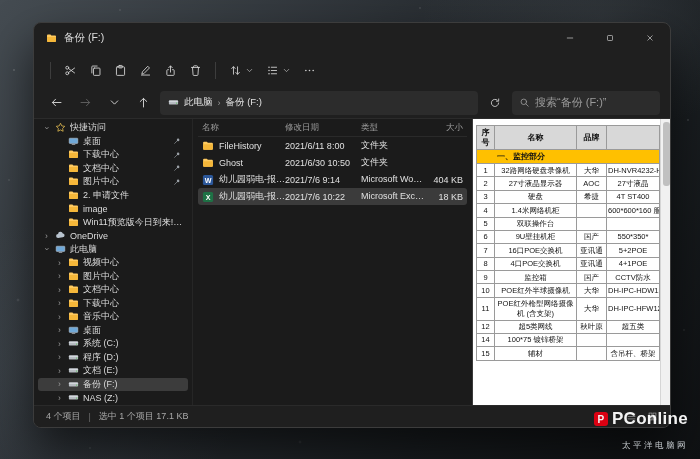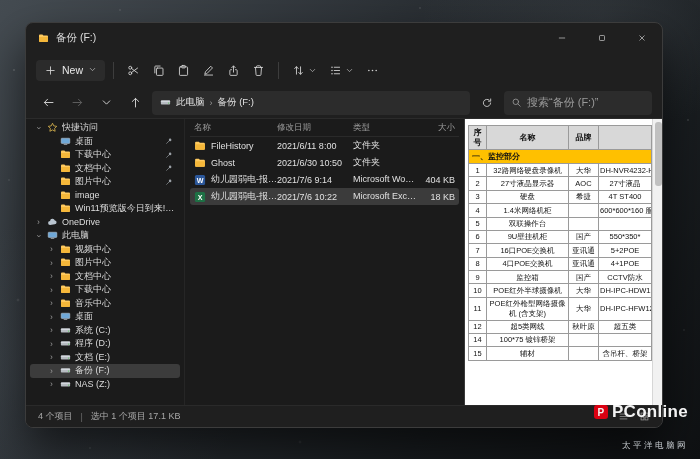--- a/index.html
+++ b/index.html
@@ -13,21 +13,21 @@
       radial-gradient(circle 2px at 14px 70px, rgba(255,255,255,.14) 40%, transparent 70%),
       radial-gradient(circle 1.5px at 9px 180px, rgba(255,255,255,.10) 40%, transparent 70%),
       radial-gradient(circle 2.5px at 18px 300px, rgba(255,255,255,.10) 40%, transparent 70%),
       radial-gradient(circle 1.5px at 120px 10px, rgba(255,255,255,.10) 40%, transparent 70%),
       radial-gradient(circle 2px at 420px 8px, rgba(255,255,255,.08) 40%, transparent 70%),
       radial-gradient(circle 2px at 688px 120px, rgba(255,255,255,.10) 40%, transparent 70%),
       radial-gradient(circle 1.5px at 684px 330px, rgba(255,255,255,.08) 40%, transparent 70%),
       radial-gradient(circle 2px at 90px 448px, rgba(255,255,255,.08) 40%, transparent 70%),
       radial-gradient(circle 2.5px at 300px 442px, rgba(255,255,255,.07) 40%, transparent 70%)}
   
-  .window{position:absolute;left:25px;top:22px;width:638px;height:406px;background:#1f1f1f;
+  .window{position:absolute;left:33px;top:22px;width:638px;height:406px;background:#1f1f1f;
     border:1px solid #3c3c3c;border-radius:8px;box-shadow:0 22px 46px rgba(0,0,0,.6);
     display:flex;flex-direction:column;overflow:hidden;color:#e4e4e4}
   .titlebar{height:30px;flex:0 0 auto;display:flex;align-items:center;gap:7px;padding-left:12px}
   .title{font-size:10.5px;color:#dedede}
   .win-controls{margin-left:auto;display:flex;height:100%}
   .win-btn{width:40px;height:100%;display:flex;align-items:center;justify-content:center}
   .win-btn svg{width:10px;height:10px;stroke:#cfcfcf;fill:none;stroke-width:1.1}
   
   .toolbar{height:34px;flex:0 0 auto;display:flex;align-items:center;gap:2px;padding:0 10px}
   .tb-new{display:flex;align-items:center;gap:5px;padding:4px 8px;border-radius:4px;background:#2b2b2b;font-size:10.5px;color:#e8e8e8}
@@ -72,39 +72,39 @@
   .c-size{width:42px;flex:0 0 auto;text-align:right;padding-right:4px}
   .fl-name-text{overflow:hidden;text-overflow:ellipsis;white-space:nowrap}
   .c-name .ic{width:12px;height:12px}
   
   .preview{width:198px;flex:0 0 auto;background:#fff;color:#111;display:flex;flex-direction:row;border-left:1px solid #3a3a3a}
   .pv-main{flex:1;display:flex;min-height:0}
   .pv-sheet{flex:1;overflow:hidden;padding:6px 0 0 3px}
   .pv-sheet table{border-collapse:collapse;table-layout:fixed;width:183px;font-size:7.5px;color:#111}
   .pv-sheet td{border:1px solid #9a9a9a;padding:1.5px 1px;text-align:center;vertical-align:middle;overflow:hidden;line-height:1.25}
   td.hdr{background:#d8d8d8;font-weight:bold;font-size:8px}
-  td.band-cell{background:#ffc000;font-weight:bold;font-size:8px;text-align:left;padding-left:3px}
+  td.band-cell{background:#ffc000;font-weight:bold;font-size:8px;text-align:left;padding-left:20px}
   td.sp,td.br{white-space:nowrap}
   .pv-scroll{width:11px;flex:0 0 auto;background:#f1f1f1;border-left:1px solid #d6d6d6;position:relative}
   .pv-thumb{position:absolute;top:3px;left:2px;width:7px;height:64px;background:#c0c0c0;border-radius:3px}
   .pv-tabs{height:24px;flex:0 0 auto;background:#ececec;border-top:1px solid #bdbdbd;display:flex;align-items:stretch;font-size:8px;color:#555}
   .tab{display:flex;align-items:center;padding:0 7px;border-right:1px solid #cbcbcb;white-space:nowrap}
   .tab.active{background:#1e7145;color:#fff;font-weight:bold}
   .tab-arrows{margin-left:auto;display:flex;align-items:center;padding:0 6px;color:#777;letter-spacing:2px}
   
   .statusbar{height:22px;flex:0 0 auto;display:flex;align-items:center;gap:8px;padding:0 12px;font-size:9px;color:#a9a9a9;border-top:1px solid #2a2a2a;background:#1f1f1f}
   .st-sep{color:#6a6a6a}
   .st-right{margin-left:auto;display:flex;gap:10px}
   .st-right svg{width:11px;height:11px;stroke:#9a9a9a;fill:none;stroke-width:1.1;stroke-linecap:round}
   
   .watermark{position:absolute;right:12px;bottom:7px;display:flex;flex-direction:column;align-items:flex-end;opacity:.95}
   .wm-row{display:flex;align-items:center;gap:4px}
   .wm-logo{width:14px;height:14px;background:#e60012;border-radius:3px;color:#fff;font-weight:bold;font-size:10px;display:flex;align-items:center;justify-content:center}
   .wm-brand{color:#fff;font-size:17px;font-weight:bold;letter-spacing:.3px}
-  .wm-sub{color:#c9ced2;font-size:8.5px;letter-spacing:2.5px;margin-top:18px}
+  .wm-sub{color:#c9ced2;font-size:8.5px;letter-spacing:2.5px;margin-top:11px}
 </style>
 </head>
 <body>
 
 <div class="desktop">
   <div class="window">
 
     <div class="titlebar">
       <span class="ic" id="title-folder-ic">
           <svg viewBox="0 0 16 16">
@@ -126,30 +126,20 @@
           </div>
         <div class="win-btn">
             <svg viewBox="0 0 16 16">
               <path d="M4 4l8 8M12 4l-8 8"></path>
             </svg>
           </div>
       </div>
     </div>
 
     <div class="toolbar">
-      <div class="tb-new">
-        <svg viewBox="0 0 16 16">
-            <line x1="8" y1="3.5" x2="8" y2="12.5"></line>
-            <line x1="3.5" y1="8" x2="12.5" y2="8"></line>
-          </svg>
-        <span>New</span>
-        <span class="chev-ic"><svg viewBox="0 0 16 16">
-              <path d="M4 6l4 4 4-4"></path>
-            </svg></span>
-      </div>
       <div class="tb-sep"></div>
       <div class="tb-icon">
           <svg viewBox="0 0 16 16">
             <circle cx="4" cy="4.6" r="1.8"></circle>
             <circle cx="4" cy="11.4" r="1.8"></circle>
             <line x1="5.6" y1="5.6" x2="13" y2="11"></line>
             <line x1="5.6" y1="10.4" x2="13" y2="5"></line>
           </svg>
         </div>
       <div class="tb-icon">
@@ -335,20 +325,30 @@
                   <path d="M1.5 5.8h13v6c0 .7-.5 1.2-1.2 1.2H2.7c-.7 0-1.2-.5-1.2-1.2z" fill="#f5b73a"></path>
                 </svg>
               </span>
               <span class="sb-label">图片中心</span>
               <span class="ic pin">
                 <svg viewBox="0 0 16 16">
                   <circle cx="10.2" cy="5.8" r="2.6" fill="#9aa0a6"></circle>
                   <path d="M8.2 7.8L3.2 12.8" stroke="#9aa0a6" stroke-width="1.3" stroke-linecap="round"></path>
                 </svg>
               </span>
+            </div>
+            <div class="sb-row" style="padding-left: 17px;">
+              <span class="chev"></span>
+              <span class="ic">
+                <svg viewBox="0 0 16 16">
+                  <path d="M1.5 3.4c0-.7.5-1.2 1.2-1.2h3.2c.4 0 .7.1.9.4l1 1.1h5.5c.7 0 1.2.5 1.2 1.2v6.9c0 .7-.5 1.2-1.2 1.2H2.7c-.7 0-1.2-.5-1.2-1.2z" fill="#ffca5f"></path>
+                  <path d="M1.5 5.8h13v6c0 .7-.5 1.2-1.2 1.2H2.7c-.7 0-1.2-.5-1.2-1.2z" fill="#f5b73a"></path>
+                </svg>
+              </span>
+              <span class="sb-label">2. 申请文件</span>
             </div>
             <div class="sb-row" style="padding-left: 17px;">
               <span class="chev"></span>
               <span class="ic">
                 <svg viewBox="0 0 16 16">
                   <path d="M1.5 3.4c0-.7.5-1.2 1.2-1.2h3.2c.4 0 .7.1.9.4l1 1.1h5.5c.7 0 1.2.5 1.2 1.2v6.9c0 .7-.5 1.2-1.2 1.2H2.7c-.7 0-1.2-.5-1.2-1.2z" fill="#ffca5f"></path>
                   <path d="M1.5 5.8h13v6c0 .7-.5 1.2-1.2 1.2H2.7c-.7 0-1.2-.5-1.2-1.2z" fill="#f5b73a"></path>
                 </svg>
               </span>
               <span class="sb-label">image</span>

